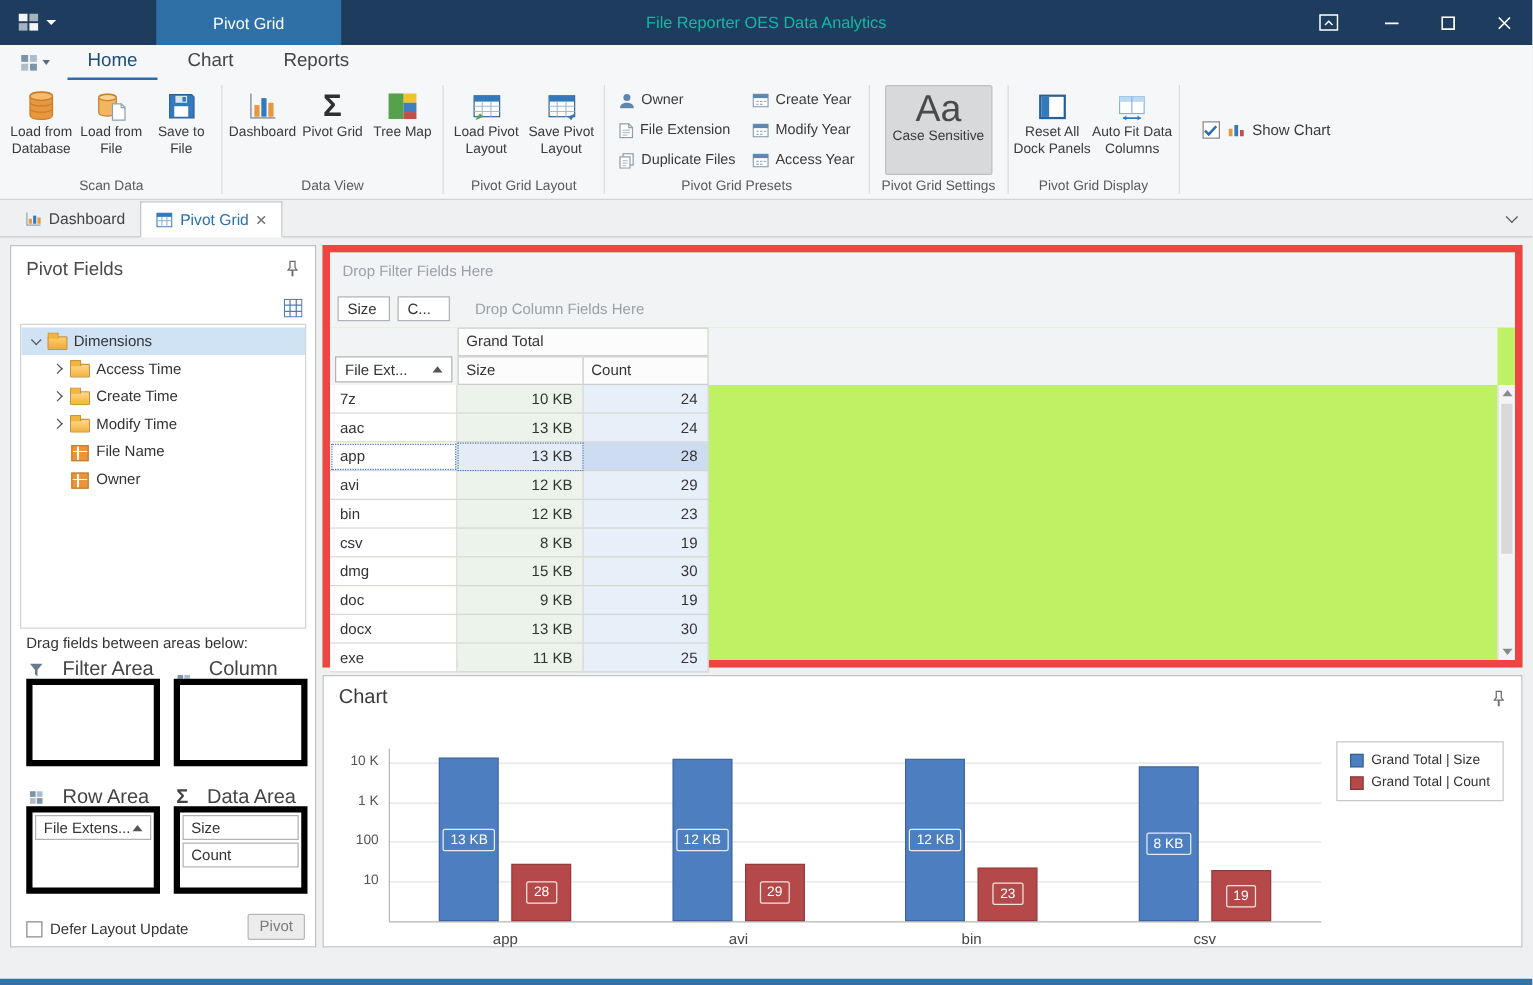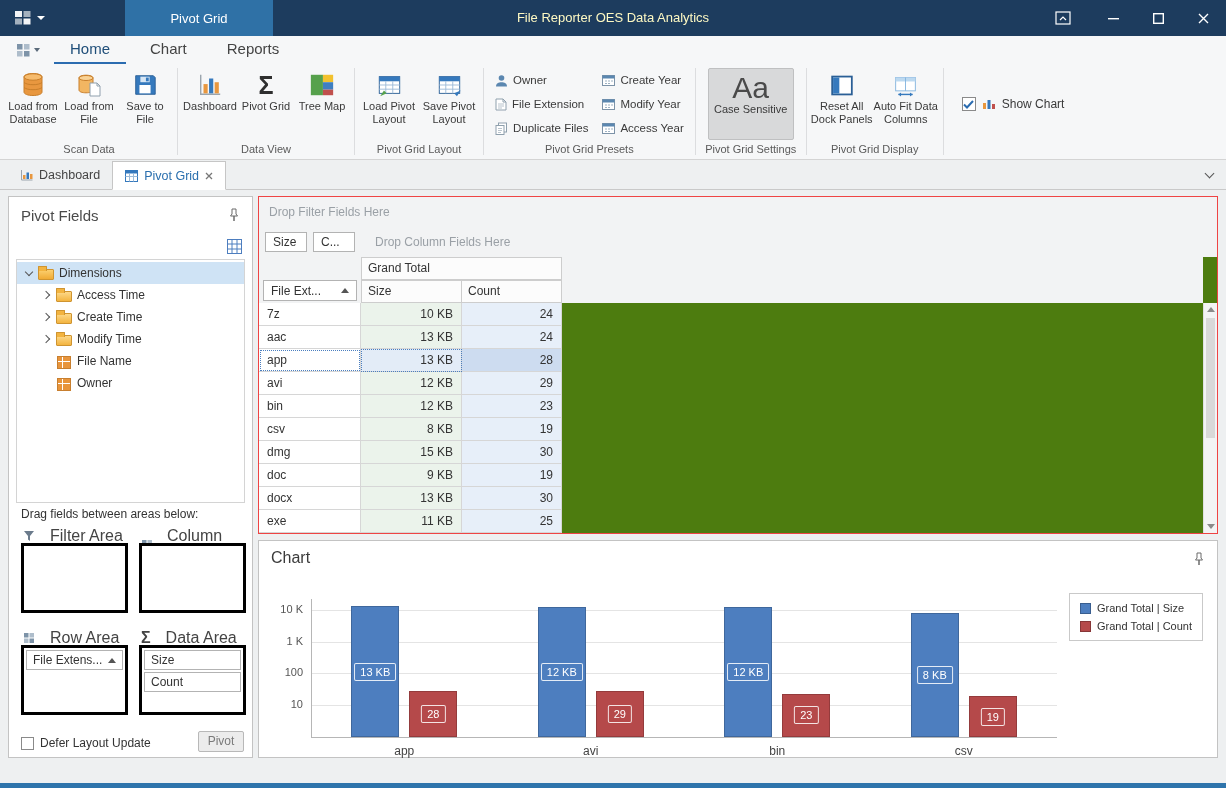--- a/index.html
+++ b/index.html
@@ -1,21 +1,21 @@
 <!DOCTYPE html>
 <html><head>
 <meta charset="utf-8">
 <style>
   * { margin:0; padding:0; box-sizing:border-box; }
   html,body { width:1226px; height:788px; overflow:hidden; }
   body { font-family:"Liberation Sans","DejaVu Sans",sans-serif; background:#eef0f1; position:relative; font-size:12px; color:#333; }
 
   
   .titlebar { position:absolute; left:0; top:0; width:1226px; height:36px; background:#1d3c5e; color:#fff; }
-  .tb-title { position:absolute; left:0; right:0; top:0; height:36px; line-height:36px; text-align:center; font-size:13px; color:#fef9c3; }
+  .tb-title { position:absolute; left:0; right:0; top:0; height:36px; line-height:36px; text-align:center; font-size:13px; color:#14b8a6; }
   .tb-appicon { position:absolute; left:10px; top:0; height:36px; display:flex; align-items:center; gap:5px; padding:0 4px; cursor:default; }
   .tb-chev { width:0; height:0; border-left:4px solid transparent; border-right:4px solid transparent; border-top:4px solid #fff; }
   .tb-tab { position:absolute; left:125px; top:0; width:148px; height:36px; background:#2f71a6; display:flex; align-items:center; justify-content:center; font-size:13px; color:#fff; }
   .tb-controls { position:absolute; right:0; top:0; height:36px; display:flex; align-items:stretch; }
   .tb-btn { width:45px; display:flex; align-items:center; justify-content:center; }
   .tb-btn.opts { width:36px; margin-right:10px; }
 
   
   .ribbon-tabs { position:absolute; left:0; top:36px; width:1226px; height:28px; background:#f6f7f8; display:flex; align-items:stretch; }
   .app-menu-btn { width:36px; margin-left:10px; display:flex; align-items:center; justify-content:center; gap:3px; }
@@ -42,21 +42,21 @@
 
   
   .doctabs { position:absolute; left:0; top:160px; width:1226px; height:30px; background:#eef0f1; border-bottom:1px solid #c9c9c9; display:flex; align-items:flex-end; padding-left:8px; }
   .doctab { height:29px; display:flex; align-items:center; gap:6px; padding:0 12px; font-size:12.5px; color:#444; cursor:default; }
   .doctab.active { background:#fff; border:1px solid #c6c6c6; border-bottom:1px solid #fff; margin-bottom:-1px; color:#2a6fae; }
   .tabs-chevron { position:absolute; right:12px; top:10px; width:8px; height:8px; }
   .tabs-chevron::before { content:''; display:block; width:6px; height:6px; border-right:1.5px solid #555; border-bottom:1.5px solid #555; transform:rotate(45deg); }
 
   
   .fields-panel { position:absolute; left:8px; top:196px; width:245px; height:562px; background:#fff; border:1px solid #c3c3c3; }
-  .pivot-panel  { position:absolute; left:258px; top:196px; width:960px; height:338px; background:#4d7c0f; border:1px solid #ef4444; }
+  .pivot-panel  { position:absolute; left:258px; top:196px; width:960px; height:338px; background:#bef264; border:6px solid #ef4444; }
   .chart-panel  { position:absolute; left:258px; top:540px; width:960px; height:218px; background:#fff; border:1px solid #c3c3c3; }
 
   
   .fp-title { position:absolute; left:12px; top:10px; font-size:15px; color:#4a4a4a; }
   .pin-btn { position:absolute; right:10px; top:10px; width:16px; height:16px; display:flex; align-items:center; justify-content:center; }
   .fchooser-btn { position:absolute; right:10px; top:42px; width:15px; height:15px; }
   .fp-treebox { position:absolute; left:7px; top:62px; width:229px; height:244px; border:1px solid #d4d4d4; background:#fff; padding-top:2px; overflow:hidden; }
   .titem { height:22px; display:flex; align-items:center; font-size:12px; color:#333; }
   .titem.sel { background:#cfe3f5; }
   .chev { width:16px; height:16px; display:inline-flex; align-items:center; justify-content:center; flex:none; }
@@ -66,21 +66,21 @@
   .ticon { width:18px; height:16px; display:inline-block; position:relative; flex:none; margin-right:4px; }
   .ticon.folder::before, .ticon.folder-open::before { content:''; position:absolute; left:1px; top:4px; width:14px; height:9px; background:linear-gradient(#fdd98a,#f3b440); border:1px solid #cf9430; border-radius:1px; }
   .ticon.folder::after, .ticon.folder-open::after { content:''; position:absolute; left:1px; top:1px; width:7px; height:4px; background:#f3b440; border:1px solid #cf9430; border-bottom:none; border-radius:1px 1px 0 0; }
   .ticon.folder-open::before { background:linear-gradient(#fccf6e,#f0ab35); }
   .ticon.field::before { content:''; position:absolute; left:2px; top:3px; width:12px; height:11px; border:1px solid #c87f2f;
       background: linear-gradient(to right, transparent 4px, #fff 4px, #fff 5px, transparent 5px),
                   linear-gradient(to bottom, transparent 4px, #fff 4px, #fff 5px, transparent 5px), #e8953c; }
   .tlabel { white-space:nowrap; }
   .fp-hint { position:absolute; left:12px; top:310px; font-size:12px; color:#333; }
   .area-head { position:absolute; display:flex; align-items:center; gap:15px; font-size:16px; color:#444; }
-  .area-box { position:absolute; background:#fff; border:3px solid #000000; padding:2px; }
+  .area-box { position:absolute; background:#fff; border:5px solid #000000; padding:2px; }
   .pf-btn { height:20px; background:#fff; border:1px solid #b3b3b3; font-size:12px; color:#333; display:flex; align-items:center; padding:0 6px; margin-bottom:2px; }
   .sort-asc { width:0; height:0; border-left:4px solid transparent; border-right:4px solid transparent; border-bottom:5px solid #555; margin-left:auto; }
   .fp-bottom { position:absolute; left:12px; top:536px; right:8px; height:20px; display:flex; align-items:center; gap:6px; font-size:12px; color:#333; }
   .update-btn { position:absolute; right:8px; top:534px; width:46px; height:21px; background:#ececec; border:1px solid #b8b8b8; color:#7a7a7a; font-size:12px; text-align:center; line-height:19px; border-radius:2px; }
 
   
   .drop-filter { position:absolute; left:0; top:0; right:0; height:30px; background:#f2f3f4; line-height:30px; padding-left:10px; color:#9aa0a6; font-size:12px; }
   .drop-col { position:absolute; left:0; top:30px; right:0; height:30px; background:#f2f3f4; display:flex; align-items:center; gap:6px; padding-left:6px; }
   .pfield-btn { height:20px; min-width:42px; background:#fff; border:1px solid #b3b3b3; font-size:12px; color:#333; display:flex; align-items:center; padding:0 7px; }
   .drop-col-hint { color:#9aa0a6; font-size:12px; margin-left:14px; }

